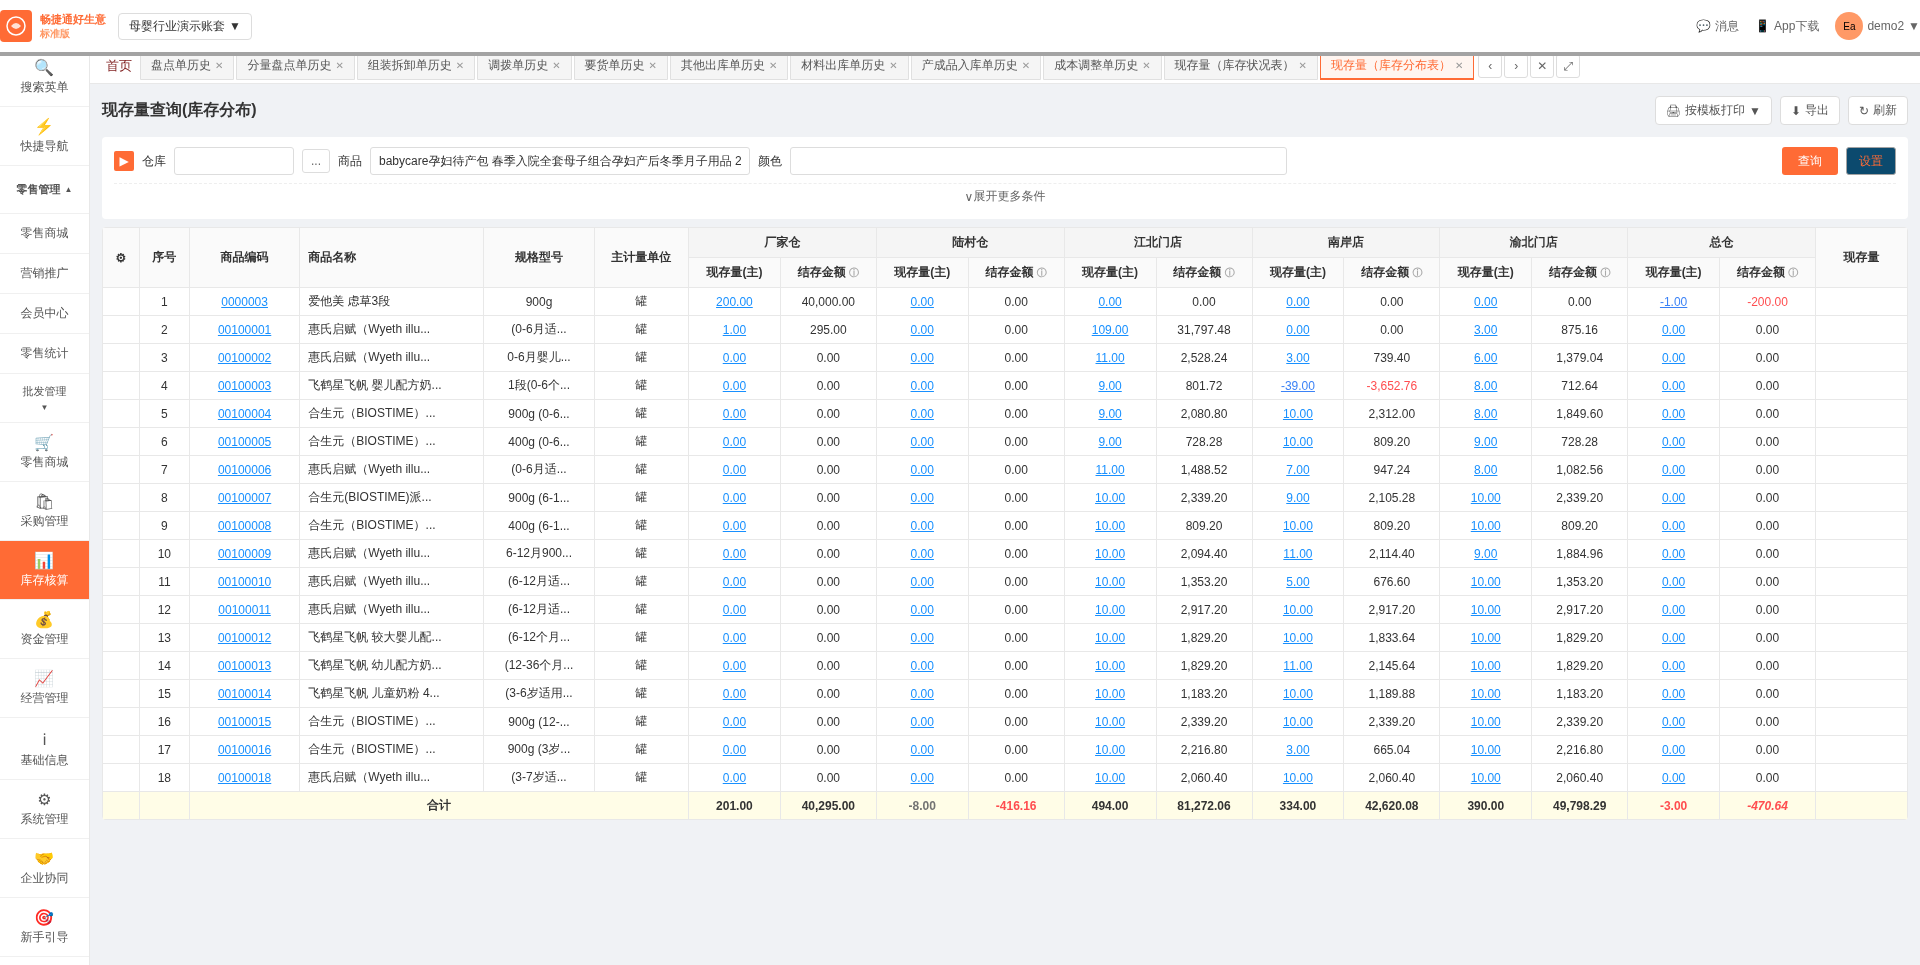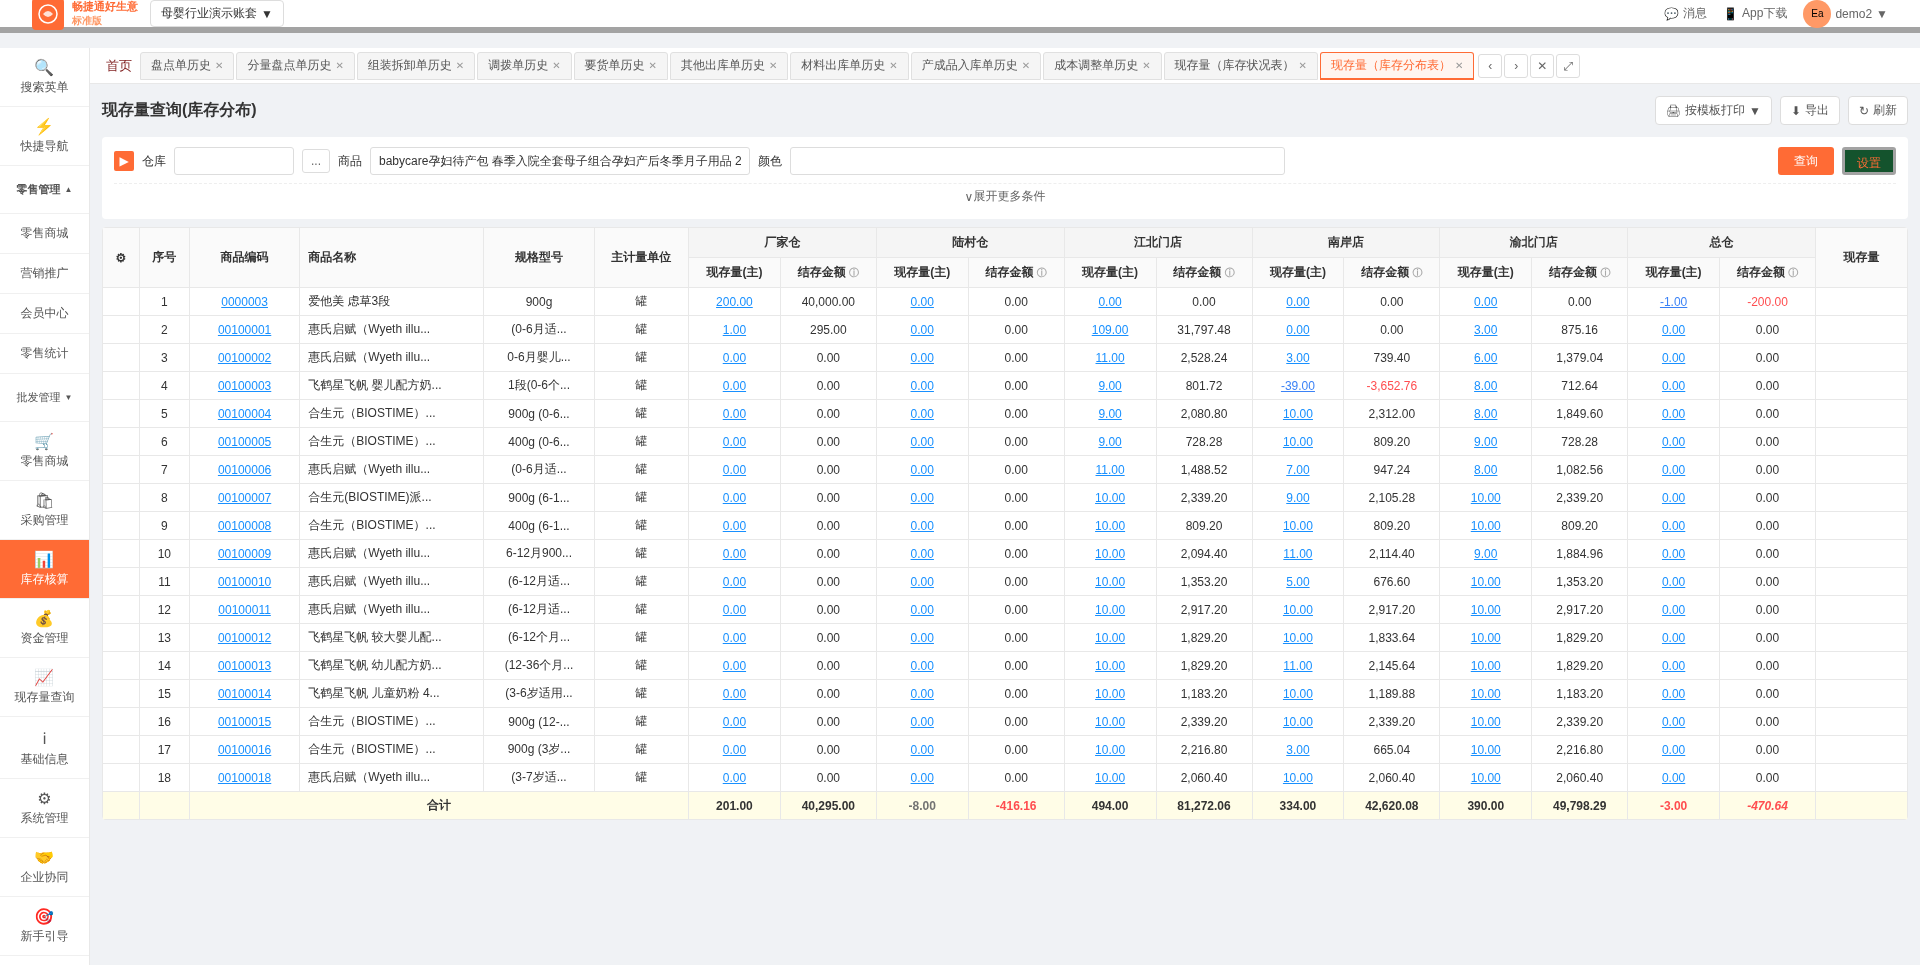--- a/index.html
+++ b/index.html
@@ -1,26 +1,26 @@
 <!DOCTYPE html>
 <html><head>
   <meta charset="utf-8">
   <style>
     * { box-sizing: border-box; margin: 0; padding: 0; font-family: 'Microsoft YaHei', Arial, sans-serif; font-size: 12px; }
     body { background: #f0f2f5; overflow: hidden; }
     
     
     .top-bar {
-      height: 33px;
+      height: 56px;
       background: #fff;
       display: flex;
       align-items: center;
       justify-content: space-between;
-      padding: 0 32px;
-      border-bottom: 6px solid #a3a3a3;
+      padding: 0 0;
+      border-bottom: 4px solid #a3a3a3;
       position: fixed;
       top: 0; left: 0; right: 0;
       z-index: 100;
     }
     .logo-area { display: flex; align-items: center; gap: 8px; color: #ff6b35; font-size: 13px; font-weight: bold; }
     .logo-icon { width: 32px; height: 32px; background: #ff6b35; border-radius: 4px; display: flex; align-items: center; justify-content: center; color: white; font-size: 10px; }
     .top-selector { display: flex; align-items: center; gap: 4px; padding: 4px 10px; border: 1px solid #ddd; border-radius: 4px; cursor: pointer; color: #333; font-size: 13px; }
     .top-right { display: flex; align-items: center; gap: 16px; }
     .top-right-item { display: flex; align-items: center; gap: 4px; color: #666; cursor: pointer; font-size: 13px; }
     .user-avatar { width: 28px; height: 28px; border-radius: 50%; background: #ff9966; display: flex; align-items: center; justify-content: center; color: #000000; font-size: 12px; }
@@ -150,21 +150,21 @@
       font-size: 12px;
       height: 28px;
       outline: none;
       color: #333;
     }
     .search-btn {
       background: #ff6b35; color: #fff; border: none;
       border-radius: 3px; padding: 5px 16px; cursor: pointer; font-size: 12px; height: 28px;
     }
     .setting-btn {
-      background: #14532d; color: #ff6b35; border: 3px solid #a3a3a3;
+      background: #0c4a6e; color: #ff6b35; border: 1px solid #a3a3a3;
       border-radius: 3px; padding: 5px 12px; cursor: pointer; font-size: 12px; height: 28px;
     }
     .filter-expand-row {
       display: flex; align-items: center; justify-content: center;
       padding: 4px 0; color: #666; cursor: pointer; font-size: 12px;
       border-top: 1px dashed #eee;
       margin-top: 8px;
     }
     .orange-arrow {
       width: 20px; height: 20px; background: #ff6b35;
@@ -303,21 +303,21 @@
   </div>
   <div class="sidebar-sub">
     <div>营销推广</div>
   </div>
   <div class="sidebar-sub">
     <div>会员中心</div>
   </div>
   <div class="sidebar-sub">
     <div>零售统计</div>
   </div>
-  <div class="sidebar-item" style="flex-direction:row;justify-content:center;gap:4px;">
+  <div class="sidebar-item" style="flex-direction:column;justify-content:center;gap:4px;">
     <div style="font-size:11px;">批发管理</div>
     <div style="font-size:8px;">▼</div>
   </div>
   <div class="sidebar-item">
     <div class="sidebar-icon">🛒</div>
     <div>零售商城</div>
   </div>
   <div class="sidebar-item">
     <div class="sidebar-icon">🛍</div>
     <div>采购管理</div>
@@ -325,21 +325,21 @@
   <div class="sidebar-item active">
     <div class="sidebar-icon">📊</div>
     <div>库存核算</div>
   </div>
   <div class="sidebar-item">
     <div class="sidebar-icon">💰</div>
     <div>资金管理</div>
   </div>
   <div class="sidebar-item">
     <div class="sidebar-icon">📈</div>
-    <div>现存量查询</div>
+    <div>经营管理</div>
   </div>
   <div class="sidebar-item">
     <div class="sidebar-icon">ℹ</div>
     <div>基础信息</div>
   </div>
   <div class="sidebar-item">
     <div class="sidebar-icon">⚙</div>
     <div>系统管理</div>
   </div>
   <div class="sidebar-item">

